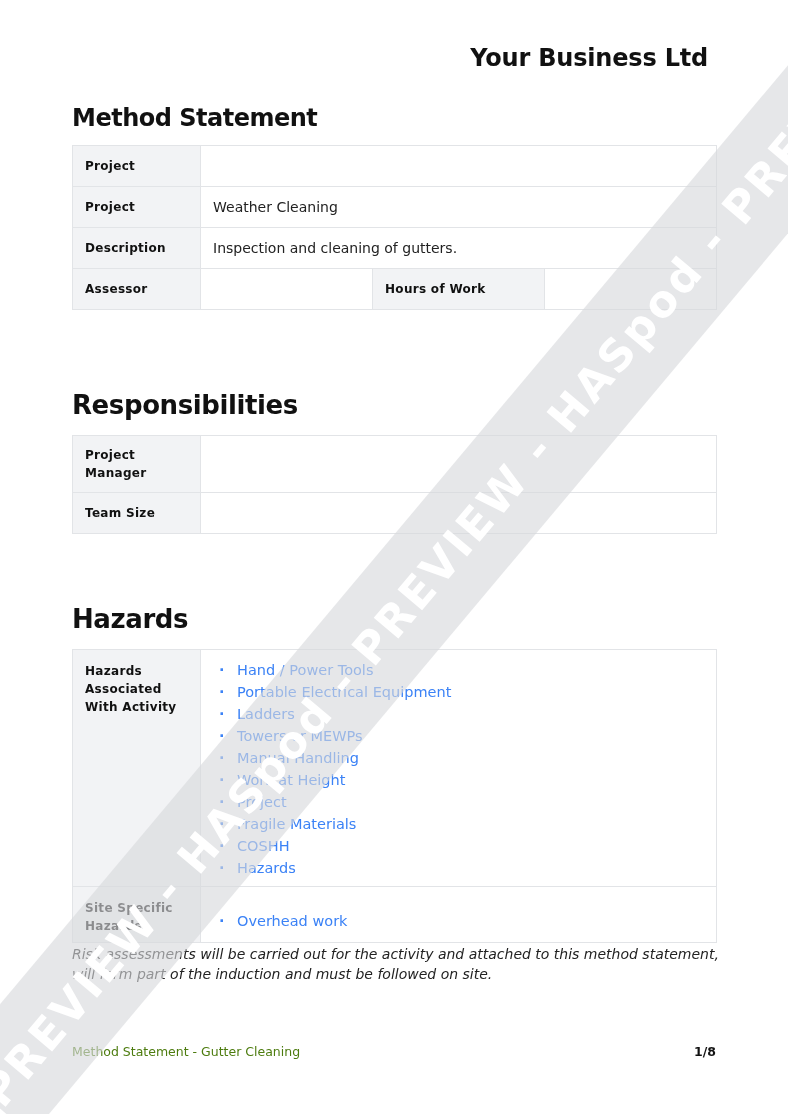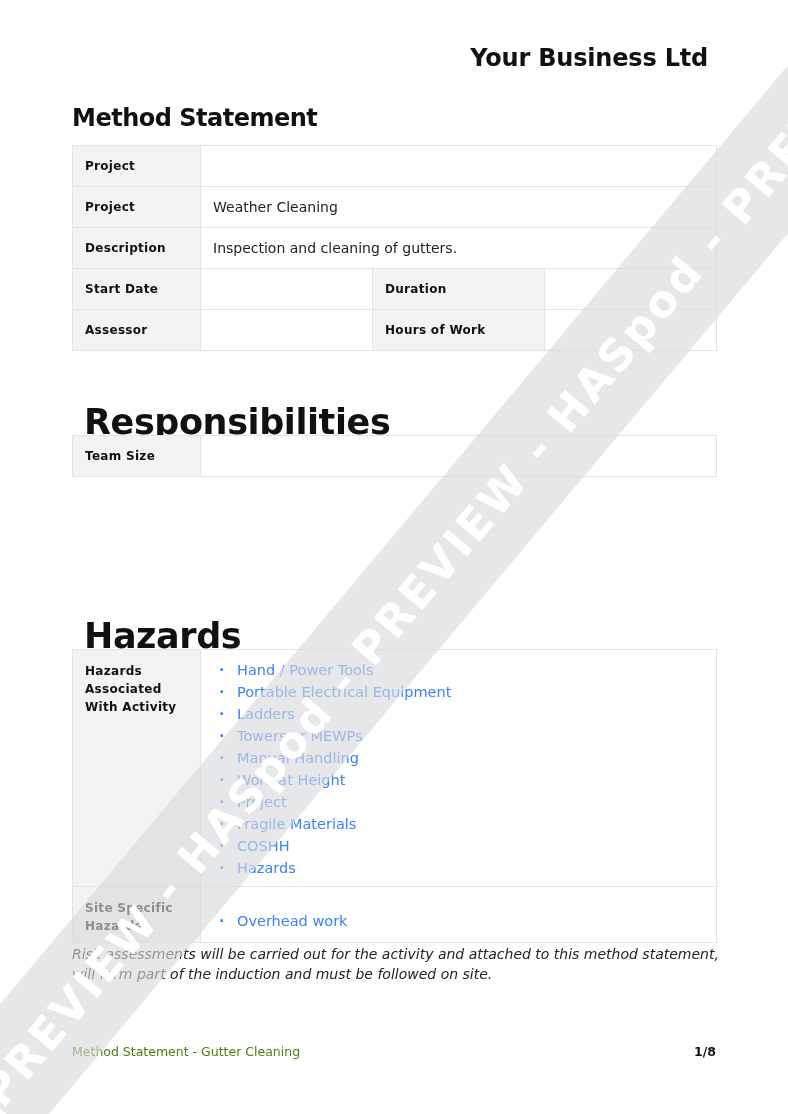--- a/index.html
+++ b/index.html
@@ -1,19 +1,19 @@
 <!DOCTYPE html>
 <html><head>
 <meta charset="utf-8">
 <style>
   html, body { margin:0; padding:0; }
   body { width:788px; height:1114px; background:#ffffff; position:relative; overflow:hidden; font-family:"DejaVu Sans", sans-serif; color:#111; }
   .company { position:absolute; right:80px; top:44px; font-weight:bold; font-size:24px; letter-spacing:-0.2px; }
   .h1 { position:absolute; left:72px; top:104px; font-weight:bold; font-size:24px; letter-spacing:-0.5px; margin:0; }
-  .h2 { position:absolute; left:72px; font-weight:bold; font-size:35px; letter-spacing:-0.4px; margin:12px; }
+  .h2 { position:absolute; left:72px; font-weight:bold; font-size:26px; letter-spacing:-0.4px; margin:0; }
   table { position:absolute; left:72px; width:645px; border-collapse:collapse; table-layout:fixed; }
   td { border:1.5px solid #e2e4e7; font-size:14px; vertical-align:middle; padding:0 12px; }
   td.lbl { background:#f2f3f5; font-weight:bold; font-size:12px; width:103px; letter-spacing:0.3px; line-height:18px; }
   td.val { color:#222; }
   #t1 { top:145px; } #t1 tr { height:41px; }
   #t2 { top:435px; }
   #t3 { top:649px; }
   td.top { vertical-align:top; padding-top:12px; }
   ul.haz { list-style:none; margin:0; padding:0; }
   ul.haz li { font-size:14.5px; line-height:22px; position:relative; padding-left:24px; color:#3b82f6; }
@@ -38,37 +38,35 @@
   </tr>
   <tr>
     <td class="lbl">Project</td>
     <td class="val" colspan="3">Weather Cleaning</td>
   </tr>
   <tr>
     <td class="lbl">Description</td>
     <td class="val" colspan="3">Inspection and cleaning of gutters.</td>
   </tr>
   <tr>
-    <td class="lbl">Start Date</td>
-    <td class="val" style="width:170px"></td>
-    <td class="lbl" style="width:103px">Duration</td>
-    <td class="val"></td>
-  </tr>
-  <tr>
     <td class="lbl">Assessor</td>
     <td class="val"></td>
     <td class="lbl">Hours of Work</td>
     <td class="val"></td>
   </tr>
 </tbody>
   </table>
 
 <h2 class="h2" style="top:390px">Responsibilities</h2>
 <table id="t2">
   <tbody>
+      <tr style="height:57px">
+    <td class="lbl">Project Manager</td>
+    <td class="val"></td>
+  </tr>
   <tr style="height:41px">
     <td class="lbl">Team Size</td>
     <td class="val"></td>
   </tr>
 </tbody>
   </table>
 
 <h2 class="h2" style="top:604px">Hazards</h2>
 <table id="t3">
   <tbody>

